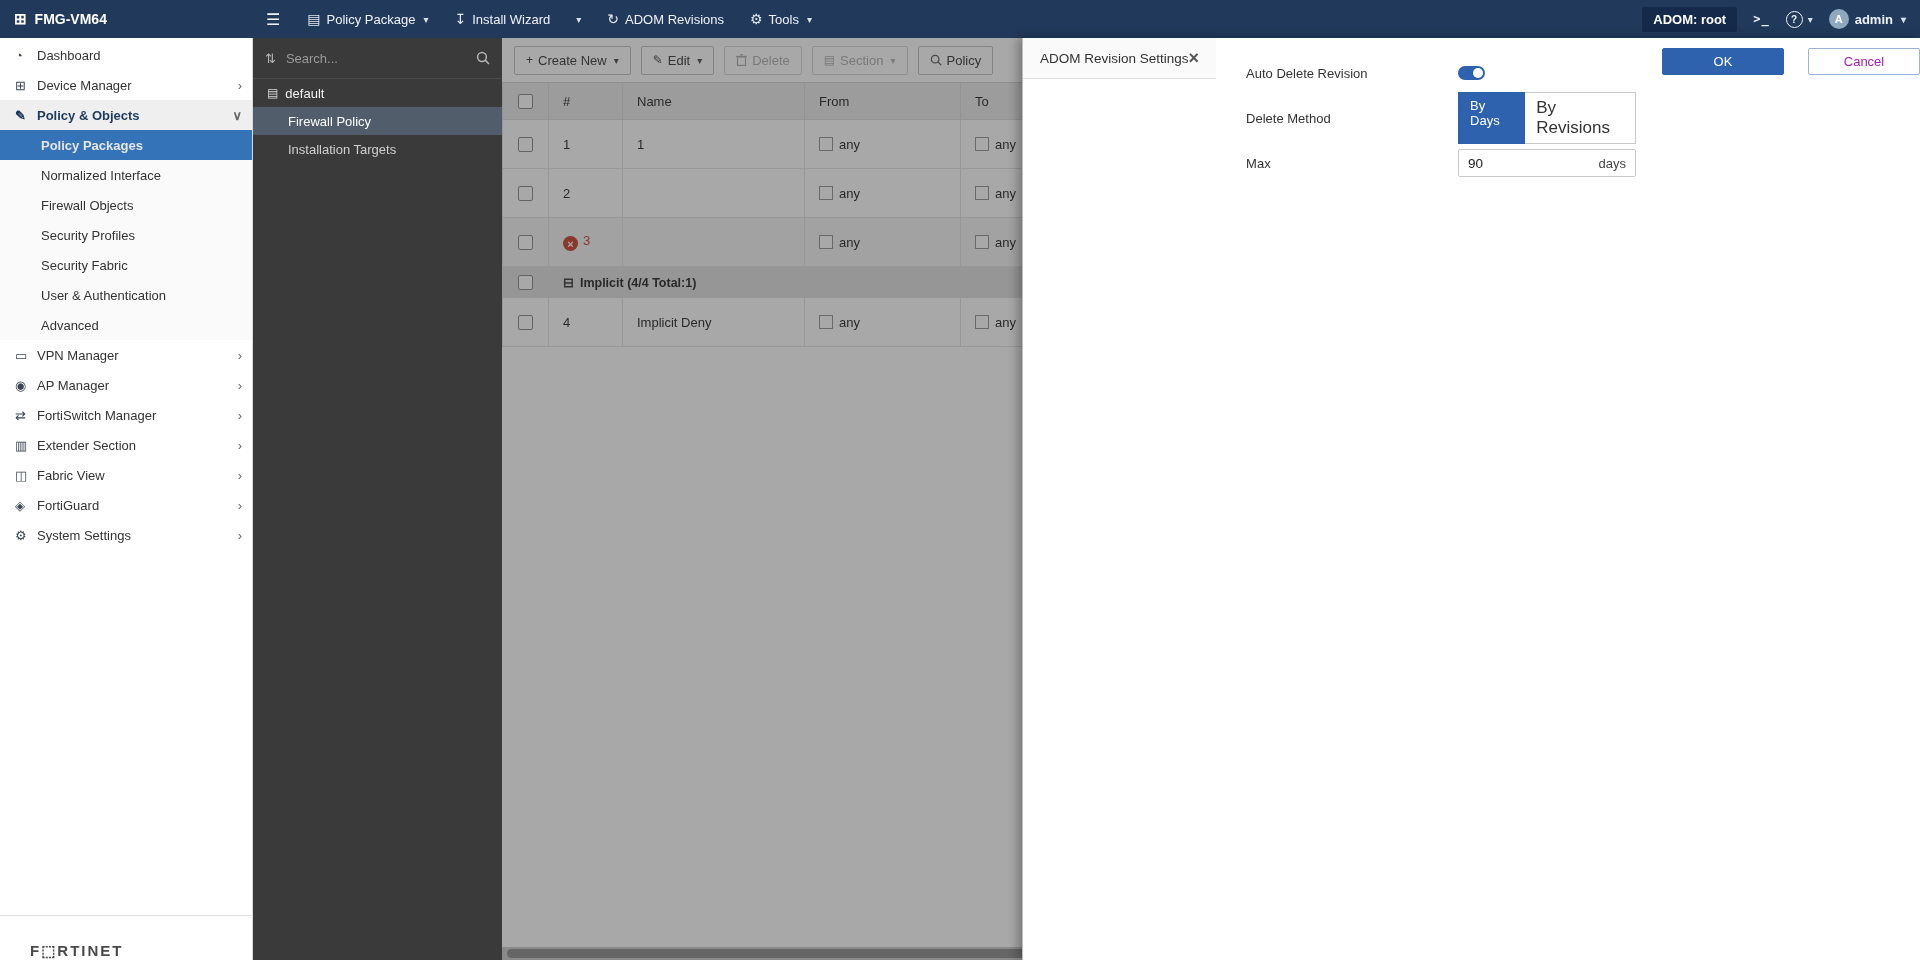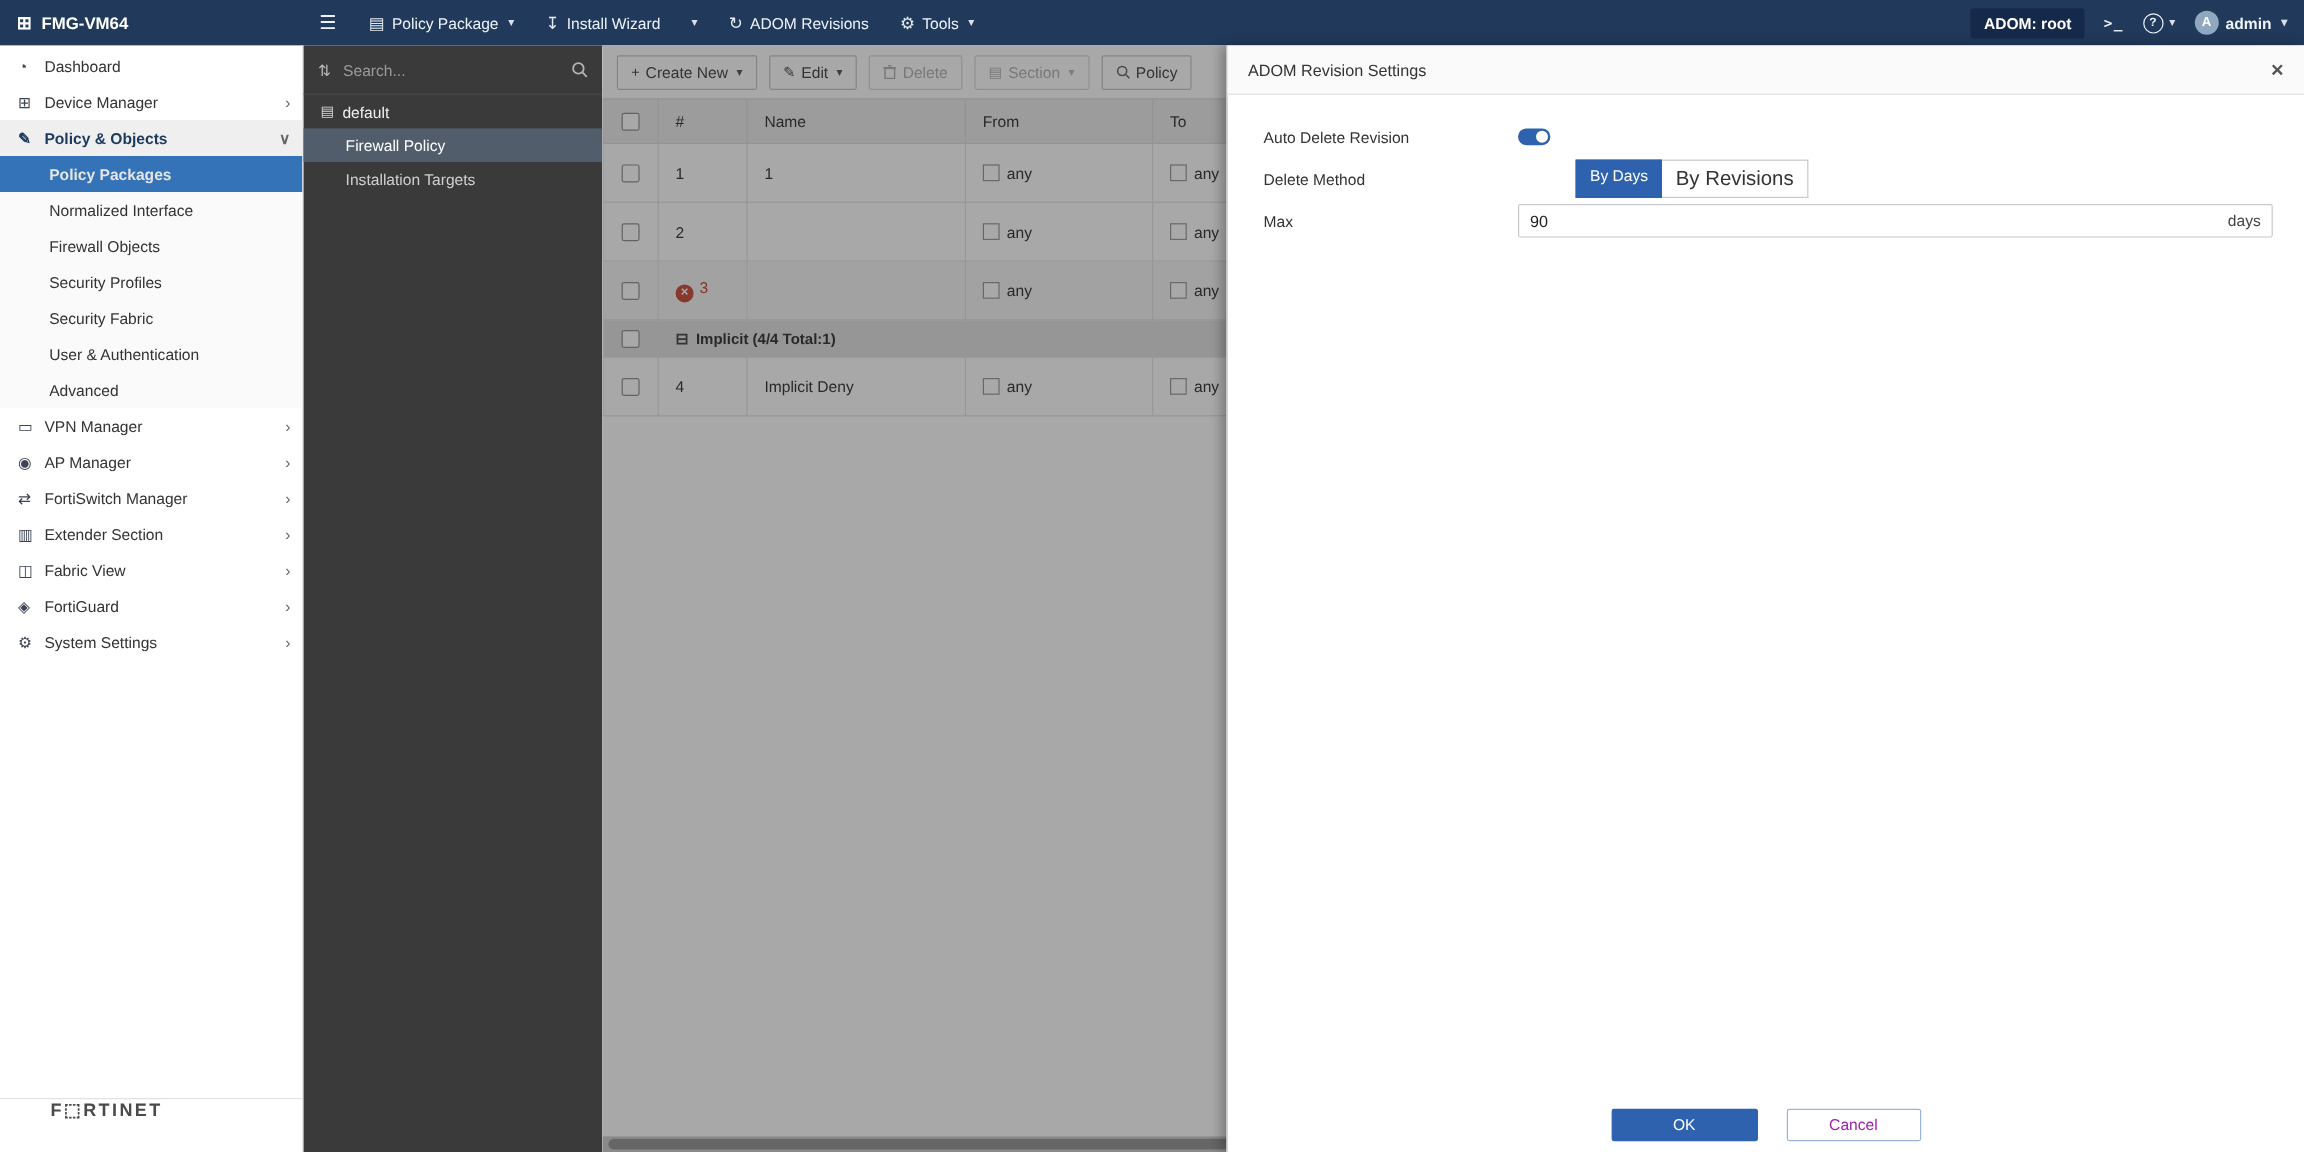--- a/index.html
+++ b/index.html
@@ -33,21 +33,21 @@
   .nav-list{flex:1;padding-top:2px;overflow:hidden;}
   .s-item{height:30px;display:flex;align-items:center;padding:0 10px 0 15px;font-size:13px;color:#333;cursor:pointer;}
   .s-item .icn{width:22px;font-size:13px;color:#3c4653;flex:none;}
   .s-item .lbl{flex:1;white-space:nowrap;overflow:hidden;}
   .s-item .chev{color:#666;font-size:13px;margin-left:6px;}
   .s-item.parent-open{background:#efefef;color:#1b3a5e;font-weight:bold;}
   .s-item.parent-open .icn{color:#1b3a5e;}
   .s-item.selected{background:#3573b9;color:#e5e5e5;font-weight:bold;}
   .s-item.child{padding-left:41px;background:#fafafa;}
   .s-item.selected.child{background:#3573b9;}
-  .sidebar-footer{border-top:1px solid #e2e2e2;height:44px;display:flex;align-items:flex-start;padding-left:42px;}
+  .sidebar-footer{border-top:1px solid #e2e2e2;height:44px;display:flex;align-items:flex-end;padding-left:30px;}
   .forti-logo{font-weight:bold;font-size:15px;letter-spacing:2px;color:#4a4a4a;font-family:"Liberation Sans",sans-serif;}
 
   
   .treepanel{width:249px;background:#3a3a3a;color:#ddd;box-sizing:border-box;flex:none;}
   .search-row{height:40px;display:flex;align-items:center;padding:0 12px;border-bottom:1px solid #4a4a4a;gap:8px;}
   .sort-icn{color:#b5b5b5;font-size:13px;}
   .search-input{flex:1;background:transparent;border:none;outline:none;color:#ddd;font-size:13px;font-family:"Liberation Sans",sans-serif;}
   .search-input::placeholder{color:#9a9a9a;}
   .t-item{height:28px;display:flex;align-items:center;font-size:13px;cursor:pointer;gap:7px;}
   .t-item.root{padding-left:14px;color:#f0f0f0;}
@@ -85,32 +85,32 @@
   .hscroll .thumb{position:absolute;left:5px;top:2px;height:9px;width:72%;background:#959595;border-radius:5px;cursor:pointer;}
 
   .dim{position:absolute;inset:0;background:rgba(25,25,28,0.38);z-index:5;}
   .grip{position:absolute;top:452px;font-size:12px;letter-spacing:-2px;line-height:9px;cursor:col-resize;
         color:#e8e8e8;user-select:none;}
   .grip.g1{right:33px;}
   .grip.g2{right:3px;color:#d0d0d0;}
 
   
   .modal{position:absolute;top:38px;left:1022px;right:0;bottom:0;background:#fff;z-index:10;
-         border-left:1px solid #bdbdbd;box-shadow:-4px 0 10px rgba(0,0,0,0.3);display:flex;flex-direction:column;}
+         border-left:1px solid #bdbdbd;box-shadow:-4px 0 10px rgba(0,0,0,0.3);display:flex;flex-direction:row;}
   .m-header{height:40px;flex:none;display:flex;align-items:center;padding:0 17px;background:#fafafa;
             border-bottom:1px solid #e0e0e0;font-size:13.5px;color:#333;}
   .m-close{margin-left:auto;font-size:18px;font-weight:bold;color:#555;cursor:pointer;line-height:1;}
   .m-body{flex:1;padding:20px 26px 0 30px;box-sizing:border-box;}
   .f-row{display:flex;align-items:center;min-height:30px;margin-bottom:4px;}
   .f-label{width:212px;flex:none;font-size:13px;color:#333;}
   .f-ctrl{flex:1;display:flex;align-items:center;}
   .toggle{width:27px;height:14px;border-radius:8px;background:#2e62ae;position:relative;cursor:pointer;flex:none;}
   .toggle::after{content:"";position:absolute;right:2px;top:2px;width:10px;height:10px;border-radius:50%;background:#fff;}
   .seg{display:inline-flex;align-items:stretch;}
-  .seg-on{background:#2e62ae;color:#fff;font-size:13px;padding:5px 11px;border:1px solid #2e62ae;cursor:pointer;margin-left:48px;}
+  .seg-on{background:#2e62ae;color:#fff;font-size:13px;padding:5px 11px;border:1px solid #2e62ae;cursor:pointer;}
   .seg-off{background:#fff;color:#333;font-size:17px;padding:5px 11px;border:1px solid #c9c9c9;border-left:none;cursor:pointer;}
   .input-wrap{position:relative;flex:1;}
   .txt-input{width:100%;height:28px;box-sizing:border-box;border:1px solid #c9c9c9;border-radius:2px;
              font-size:13.5px;color:#222;padding:0 38px 0 9px;font-family:"Liberation Sans",sans-serif;outline:none;}
   .input-suffix{position:absolute;right:10px;top:50%;transform:translateY(-50%);font-size:13px;color:#444;}
   .m-footer{flex:none;height:46px;display:flex;align-items:center;justify-content:center;gap:24px;}
   .btn{height:27px;font-size:13px;border-radius:2px;display:inline-flex;align-items:center;justify-content:center;cursor:pointer;box-sizing:border-box;}
   .btn-ok{width:122px;background:#2e62ae;color:#fff;border:1px solid #2e62ae;}
   .btn-cancel{width:112px;background:#fff;color:#a21caf;border:1px solid #9ab4d6;}
 </style>

